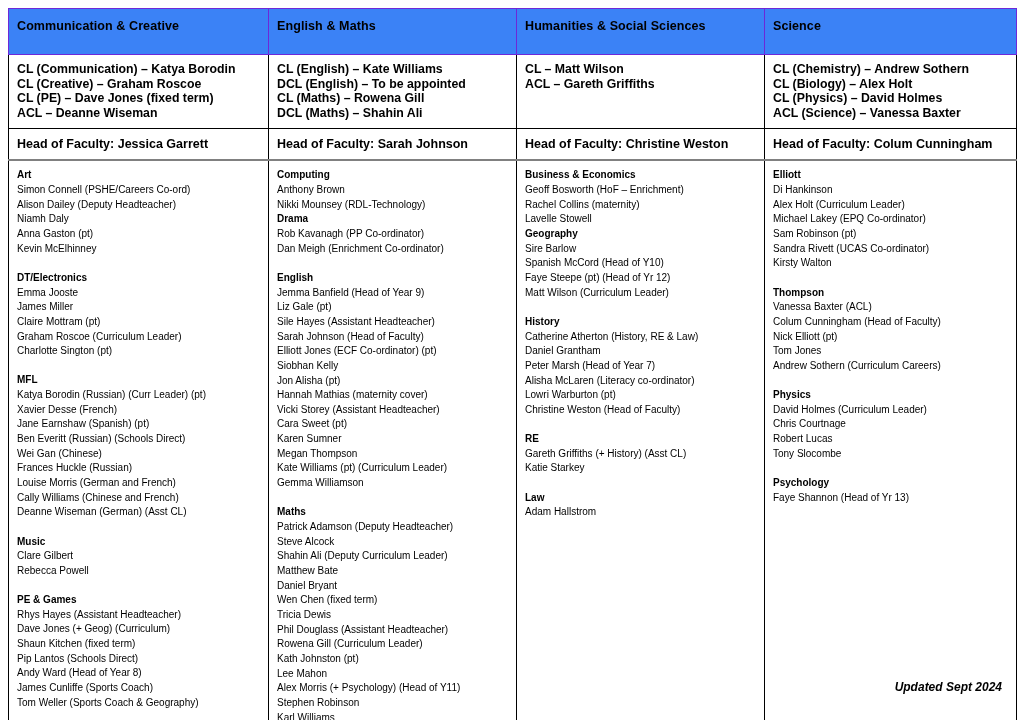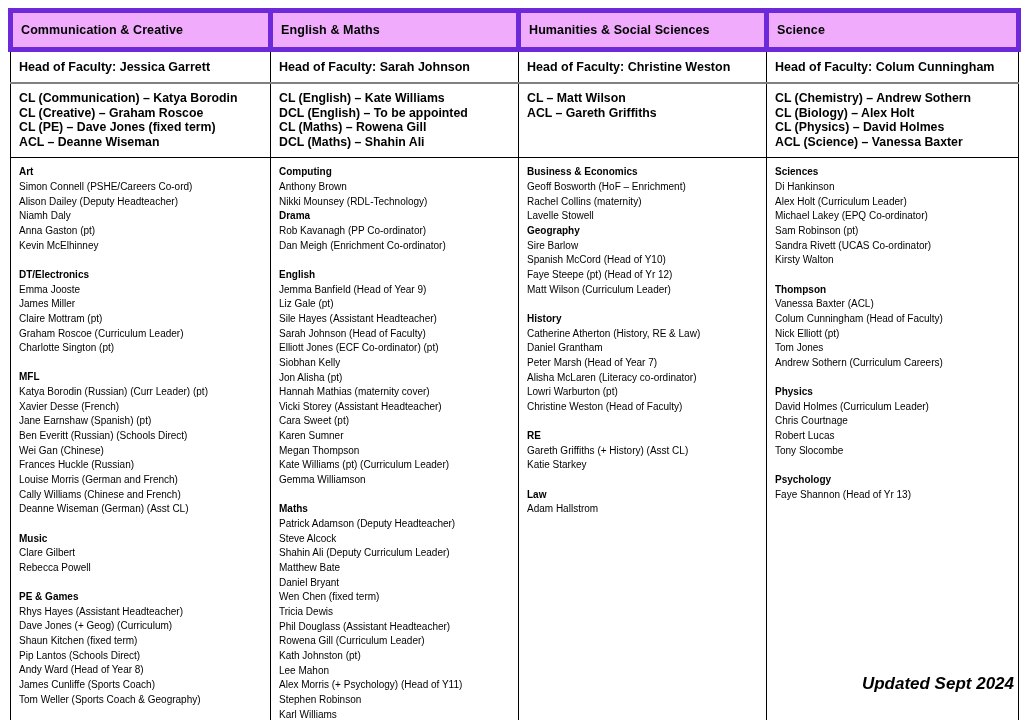--- a/index.html
+++ b/index.html
@@ -27,27 +27,27 @@
     border-collapse: collapse;
     table-layout: fixed;
     border: 1px solid #000;
   }
   table.faculty-table col.c1 { width: 260px; }
   table.faculty-table col.c2 { width: 248px; }
   table.faculty-table col.c3 { width: 248px; }
   table.faculty-table col.c4 { width: 252px; }
 
   th.faculty-head-cell {
-    background: #f0abfc;
-    border: 5px solid #6d28d9;
+    background: #3b82f6;
+    border: 1px solid #6d28d9;
     text-align: left;
     vertical-align: middle;
     font-size: 12.5px;
     font-weight: bold;
-    padding: 9px 0 9px 8px;
+    padding: 9px 0 20px 8px;
     letter-spacing: 0.1px;
     height: 16px;
   }
   td.hof-cell {
     border: 1px solid #000;
     border-bottom: 2px solid #808080;
     text-align: left;
     vertical-align: middle;
     font-size: 12.5px;
     font-weight: bold;
@@ -77,23 +77,23 @@
   .subject-group { margin-bottom: 14.6px; }
   .subject-group.tight { margin-bottom: 0; }
   .subject-group:last-child { margin-bottom: 0; }
   .subject-title {
     font-weight: bold;
     white-space: nowrap;
   }
   .staff-line { white-space: nowrap; }
   .footer-note {
     position: absolute;
-    right: 10px;
+    right: 22px;
     bottom: 26px;
-    font-size: 17px;
+    font-size: 12px;
     font-style: italic;
     font-weight: bold;
     color: #000;
   }
 </style>
 </head>
 <body>
 
 <div class="page">
   <table class="faculty-table">
@@ -106,26 +106,20 @@
     <thead>
       <tr>
         <th class="faculty-head-cell">Communication &amp; Creative</th>
         <th class="faculty-head-cell">English &amp; Maths</th>
         <th class="faculty-head-cell">Humanities &amp; Social Sciences</th>
         <th class="faculty-head-cell">Science</th>
       </tr>
     </thead>
     <tbody>
       <tr>
-        <td class="hof-cell">Head of Faculty:  Jessica Garrett</td>
-        <td class="hof-cell">Head of Faculty:  Sarah Johnson</td>
-        <td class="hof-cell">Head of Faculty:  Christine Weston</td>
-        <td class="hof-cell">Head of Faculty:  Colum Cunningham</td>
-      </tr>
-      <tr>
         <td class="cl-cell">
             <div class="cl-line">CL (Communication) – Katya Borodin</div>
             <div class="cl-line">CL (Creative) – Graham Roscoe</div>
             <div class="cl-line">CL (PE) – Dave Jones (fixed term)</div>
             <div class="cl-line">ACL – Deanne Wiseman</div>
           </td>
         <td class="cl-cell">
             <div class="cl-line">CL (English) – Kate Williams</div>
             <div class="cl-line">DCL (English) – To be appointed</div>
             <div class="cl-line">CL (Maths) – Rowena Gill</div>
@@ -134,20 +128,26 @@
         <td class="cl-cell">
             <div class="cl-line">CL – Matt Wilson</div>
             <div class="cl-line">ACL – Gareth Griffiths</div>
           </td>
         <td class="cl-cell">
             <div class="cl-line">CL (Chemistry) – Andrew Sothern</div>
             <div class="cl-line">CL (Biology) – Alex Holt</div>
             <div class="cl-line">CL (Physics) – David Holmes</div>
             <div class="cl-line">ACL (Science) – Vanessa Baxter</div>
           </td>
+      </tr>
+      <tr>
+        <td class="hof-cell">Head of Faculty:  Jessica Garrett</td>
+        <td class="hof-cell">Head of Faculty:  Sarah Johnson</td>
+        <td class="hof-cell">Head of Faculty:  Christine Weston</td>
+        <td class="hof-cell">Head of Faculty:  Colum Cunningham</td>
       </tr>
       <tr>
         <td class="body-cell">
             <div class="subject-group">
               <div class="subject-title">Art</div>
               <div class="staff-line">Simon Connell (PSHE/Careers Co-ord)</div>
               <div class="staff-line">Alison Dailey (Deputy Headteacher)</div>
               <div class="staff-line">Niamh Daly</div>
               <div class="staff-line">Anna Gaston (pt)</div>
               <div class="staff-line">Kevin McElhinney</div>
@@ -262,21 +262,21 @@
               <div class="staff-line">Gareth Griffiths (+ History) (Asst CL)</div>
               <div class="staff-line">Katie Starkey</div>
             </div>
             <div class="subject-group">
               <div class="subject-title">Law</div>
               <div class="staff-line">Adam Hallstrom</div>
             </div>
           </td>
         <td class="body-cell">
             <div class="subject-group">
-              <div class="subject-title">Sciences</div>
+              <div class="subject-title">Elliott</div>
               <div class="staff-line">Di Hankinson</div>
               <div class="staff-line">Alex Holt (Curriculum Leader)</div>
               <div class="staff-line">Michael Lakey (EPQ Co-ordinator)</div>
               <div class="staff-line">Sam Robinson (pt)</div>
               <div class="staff-line">Sandra Rivett (UCAS Co-ordinator)</div>
               <div class="staff-line">Kirsty Walton</div>
             </div>
             <div class="subject-group">
               <div class="subject-title">Thompson</div>
               <div class="staff-line">Vanessa Baxter (ACL)</div>

